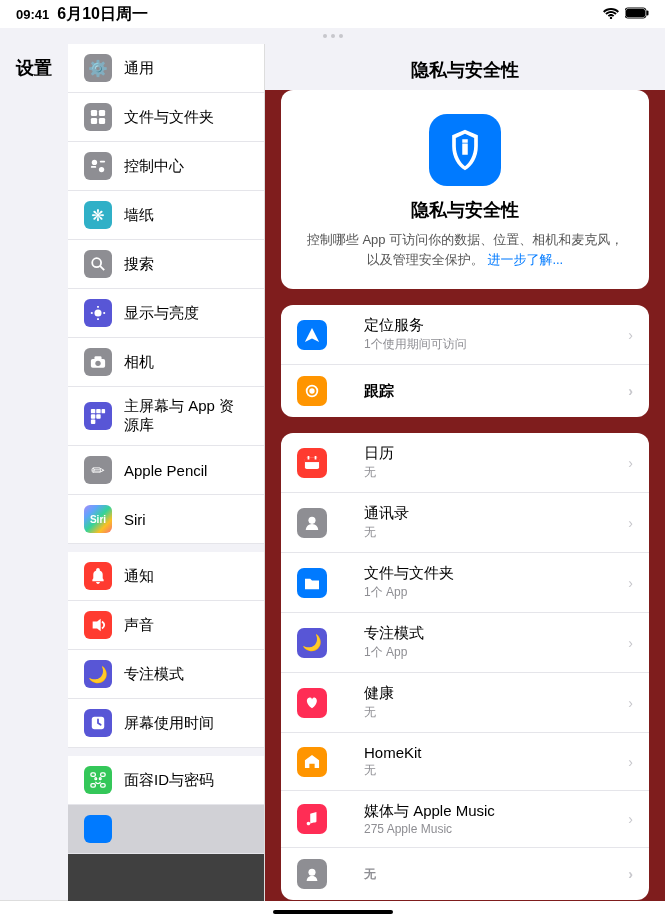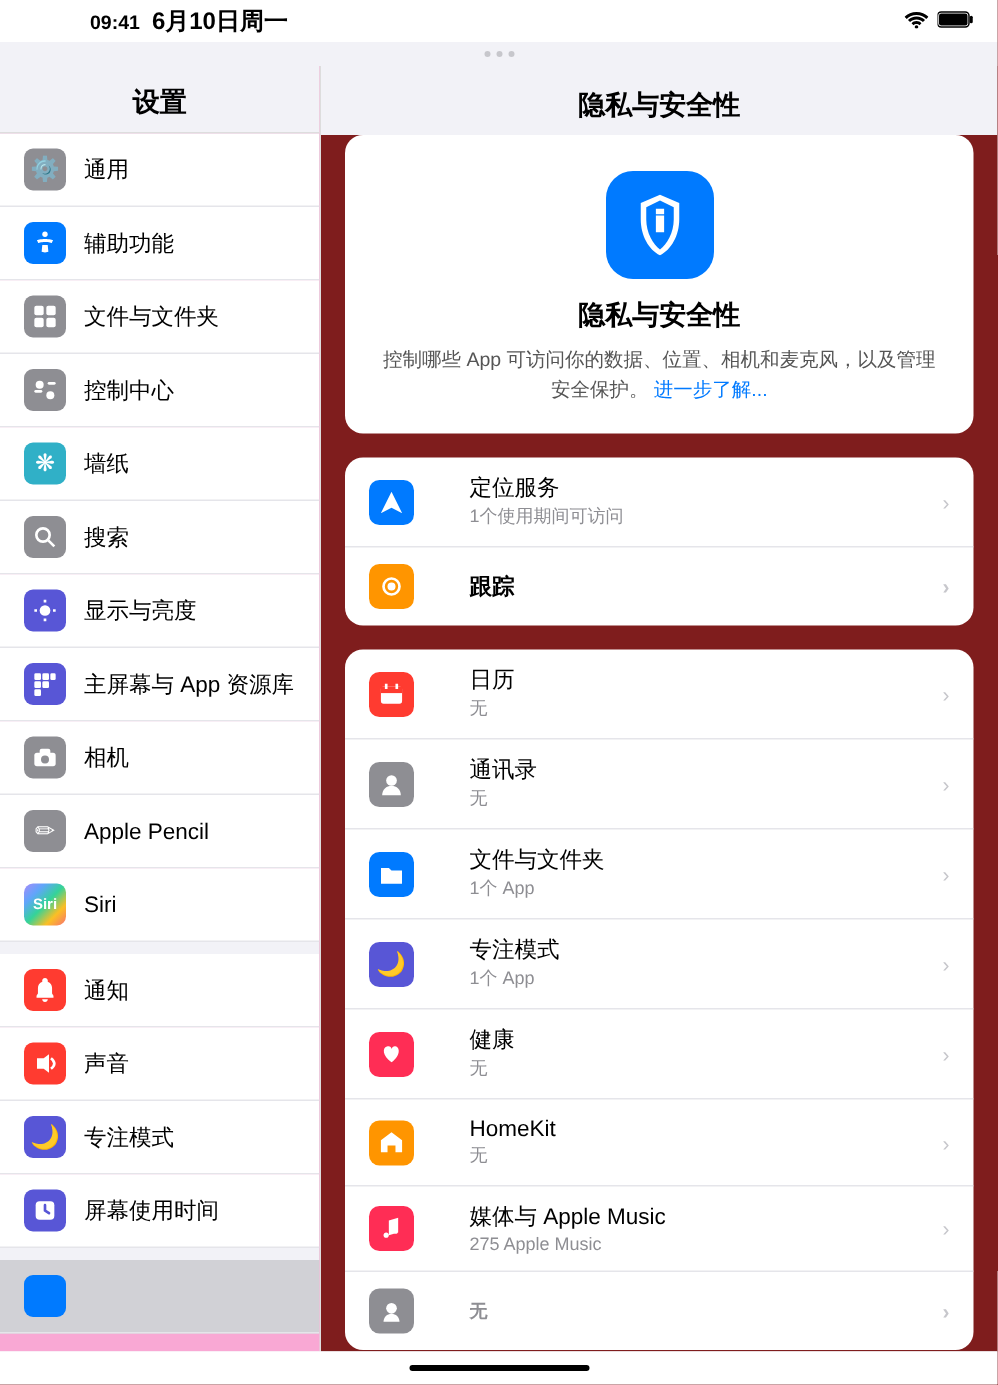--- a/index.html
+++ b/index.html
@@ -18,37 +18,37 @@
       background: #fff;
       height: 28px;
       display: flex;
       align-items: center;
       justify-content: space-between;
       padding: 0 16px;
       font-size: 12px;
       font-weight: 600;
       flex-shrink: 0;
     }
-    .status-time { font-size: 13px; font-weight: 700; margin-left: 44px; }
+    .status-time { font-size: 13px; font-weight: 700; }
     .status-date { font-size: 16px; }
     .status-right { display: flex; align-items: center; gap: 6px; font-size: 12px; }
 
     
     .main-container {
       display: flex;
       flex: 1;
       overflow: hidden;
     }
 
     
     .sidebar {
-      width: 214px;
-      background: #f9a8d4;
-      display: flex;
-      flex-direction: column;
+      width: 265px;
+      background: #404040;
+      display: flex;
+      flex-direction: row;
       overflow: hidden;
       border-right: 1px solid #ddd;
     }
     .sidebar-header {
       background: #f2f2f7;
       padding: 12px 16px 8px;
       font-size: 18px;
       font-weight: 700;
       text-align: center;
       color: #000;
@@ -270,29 +270,20 @@
 
   <div class="sidebar">
     <div class="sidebar-header">设置</div>
     <div class="sidebar-list">
 
       <div class="sidebar-item">
         <div class="sidebar-icon ic-gray">⚙️</div>
         <span class="sidebar-label">通用</span>
       </div>
       <div class="sidebar-item">
-        <div class="sidebar-icon ic-blue">
-          <svg width="18" height="18" viewBox="0 0 20 20" fill="white">
-              <circle cx="10" cy="3.5" r="2"></circle>
-              <path d="M10 7c-3 0-6 .8-6 .8l1 2.2s2-.8 5-.8 5 .8 5 .8l1-2.2S13 7 10 7zm-2 4.5l-.5 5 2.5.5 2.5-.5-.5-5H8z"></path>
-            </svg>
-        </div>
-        <span class="sidebar-label">辅助功能</span>
-      </div>
-      <div class="sidebar-item">
         <div class="sidebar-icon ic-gray">
           <svg width="16" height="16" viewBox="0 0 18 18" fill="white">
               <rect x="1" y="1" width="7" height="7" rx="1.5"></rect>
               <rect x="10" y="1" width="7" height="7" rx="1.5"></rect>
               <rect x="1" y="10" width="7" height="7" rx="1.5"></rect>
               <rect x="10" y="10" width="7" height="7" rx="1.5"></rect>
             </svg>
         </div>
         <span class="sidebar-label">文件与文件夹</span>
       </div>
@@ -324,45 +315,45 @@
         <div class="sidebar-icon ic-indigo">
           <svg width="16" height="16" viewBox="0 0 18 18" fill="white">
               <circle cx="9" cy="9" r="4"></circle>
               <line x1="9" y1="1" x2="9" y2="3" stroke="white" stroke-width="2"></line>
               <line x1="9" y1="15" x2="9" y2="17" stroke="white" stroke-width="2"></line>
               <line x1="1" y1="9" x2="3" y2="9" stroke="white" stroke-width="2"></line>
               <line x1="15" y1="9" x2="17" y2="9" stroke="white" stroke-width="2"></line>
             </svg>
         </div>
         <span class="sidebar-label">显示与亮度</span>
+      </div>
+      <div class="sidebar-item">
+        <div class="sidebar-icon ic-gray">
+          <svg width="16" height="14" viewBox="0 0 18 15" fill="white">
+              <rect x="1" y="4" width="16" height="10" rx="2"></rect>
+              <circle cx="9" cy="9" r="3" fill="#8e8e93"></circle>
+              <rect x="5" y="1" width="8" height="4" rx="1.5" fill="white"></rect>
+            </svg>
+        </div>
+        <span class="sidebar-label">相机</span>
       </div>
       <div class="sidebar-item">
         <div class="sidebar-icon ic-indigo">
           <svg width="16" height="16" viewBox="0 0 18 18" fill="white">
               <rect x="1" y="1" width="5" height="5" rx="1"></rect>
               <rect x="7" y="1" width="5" height="5" rx="1"></rect>
               <rect x="13" y="1" width="4" height="5" rx="1"></rect>
               <rect x="1" y="7" width="5" height="5" rx="1"></rect>
               <rect x="7" y="7" width="5" height="5" rx="1"></rect>
               <rect x="1" y="13" width="5" height="5" rx="1"></rect>
             </svg>
         </div>
         <span class="sidebar-label">主屏幕与 App 资源库</span>
       </div>
       <div class="sidebar-item">
-        <div class="sidebar-icon ic-gray">
-          <svg width="16" height="14" viewBox="0 0 18 15" fill="white">
-              <rect x="1" y="4" width="16" height="10" rx="2"></rect>
-              <circle cx="9" cy="9" r="3" fill="#8e8e93"></circle>
-              <rect x="5" y="1" width="8" height="4" rx="1.5" fill="white"></rect>
-            </svg>
-        </div>
-        <span class="sidebar-label">相机</span>
-      </div>
-      <div class="sidebar-item">
         <div class="sidebar-icon ic-gray">✏</div>
         <span class="sidebar-label">Apple Pencil</span>
       </div>
       <div class="sidebar-item">
         <div class="sidebar-icon" style="background: linear-gradient(135deg,#a78bfa,#60a5fa,#34d399,#fbbf24,#f87171);">
           <span style="font-size:10px;font-weight:bold;color:white;">Siri</span>
         </div>
         <span class="sidebar-label">Siri</span>
       </div>
 
@@ -392,20 +383,34 @@
         <div class="sidebar-icon ic-indigo">
           <svg width="16" height="16" viewBox="0 0 18 18" fill="white">
               <rect x="2" y="2" width="14" height="14" rx="3"></rect>
               <path d="M9 5v4l3 2" stroke="#5856d6" stroke-width="2" fill="none" stroke-linecap="round"></path>
             </svg>
         </div>
         <span class="sidebar-label">屏幕使用时间</span>
       </div>
 
       <div style="height:8px;background:#f2f2f7;"></div>
+      <div class="sidebar-item">
+        <div class="sidebar-icon ic-green">
+          <svg width="16" height="16" viewBox="0 0 18 18" fill="none" stroke="white" stroke-width="1.5">
+              <rect x="1" y="1" width="5" height="4" rx="1.5"></rect>
+              <rect x="12" y="1" width="5" height="4" rx="1.5"></rect>
+              <rect x="1" y="13" width="5" height="4" rx="1.5"></rect>
+              <rect x="12" y="13" width="5" height="4" rx="1.5"></rect>
+              <circle cx="6.5" cy="7.5" r="1"></circle>
+              <circle cx="11.5" cy="7.5" r="1"></circle>
+              <path d="M6.5 11.5c.5 1 1 1.5 2.5 1.5s2-.5 2.5-1.5" stroke-linecap="round"></path>
+            </svg>
+        </div>
+        <span class="sidebar-label">面容ID与密码</span>
+      </div>
       <div class="sidebar-item selected">
         <div class="sidebar-icon ic-blue">
           
         </div>
 
       </div>
 
     </div>
   </div>
 

